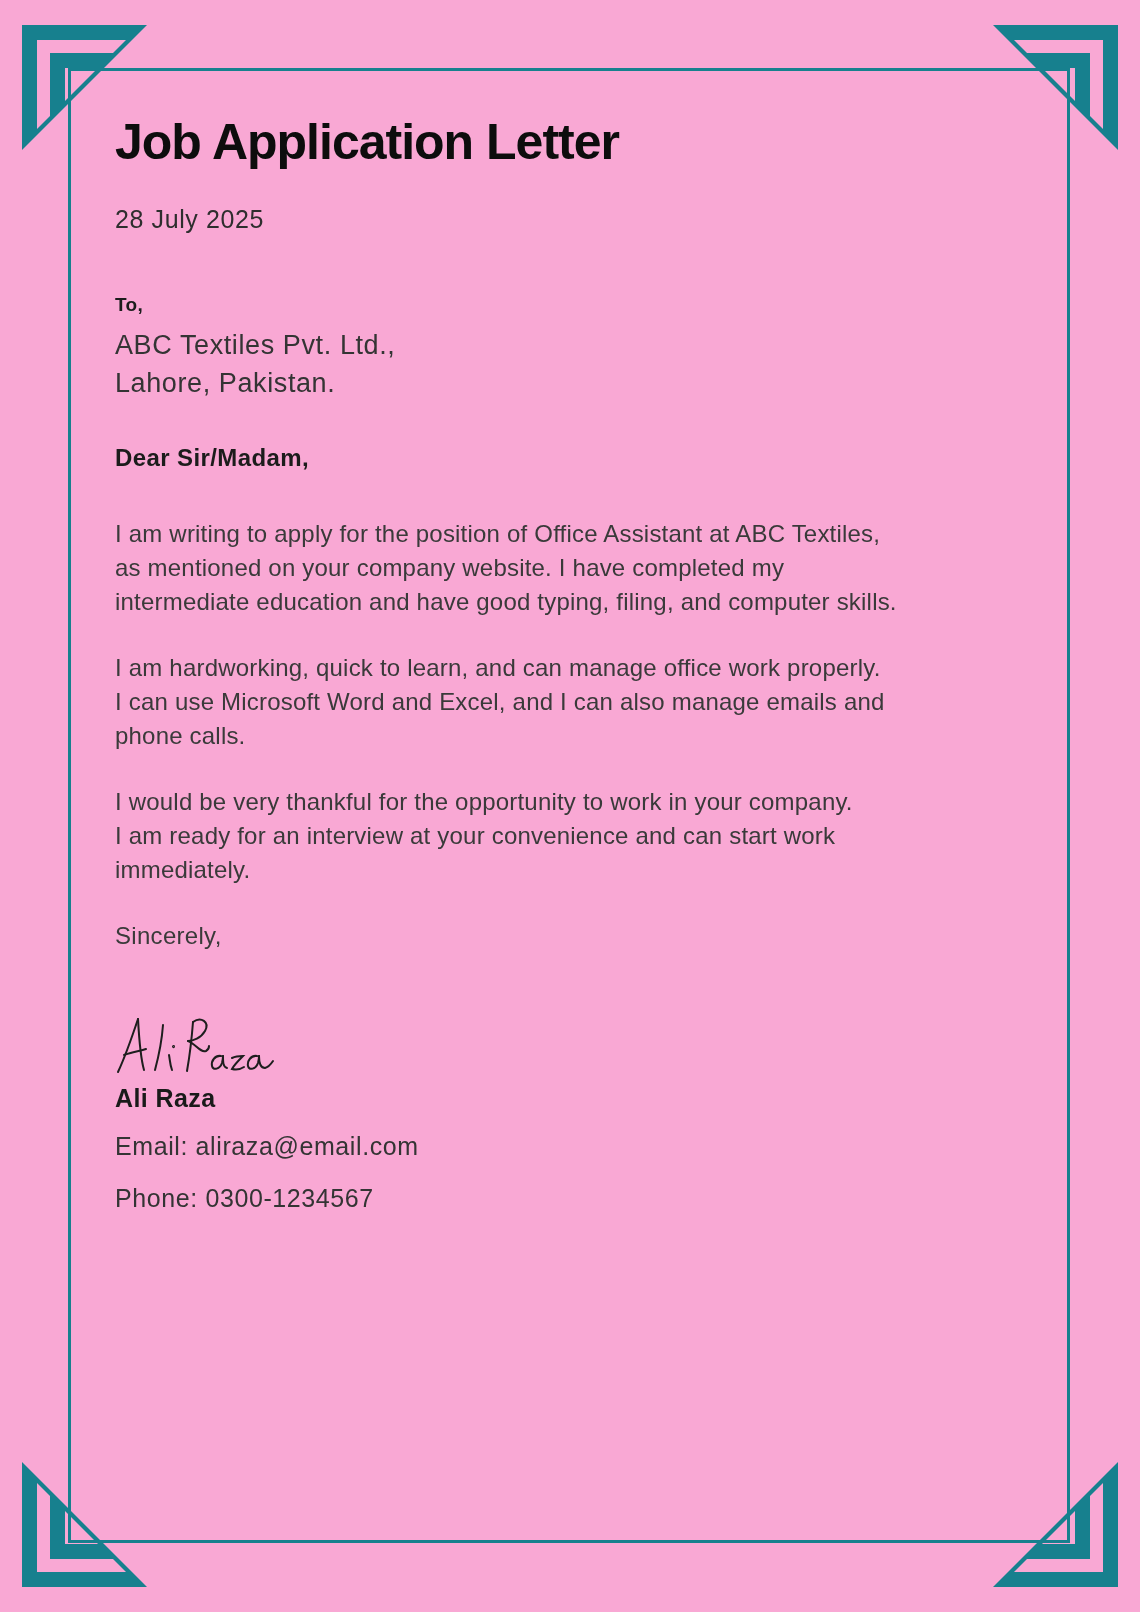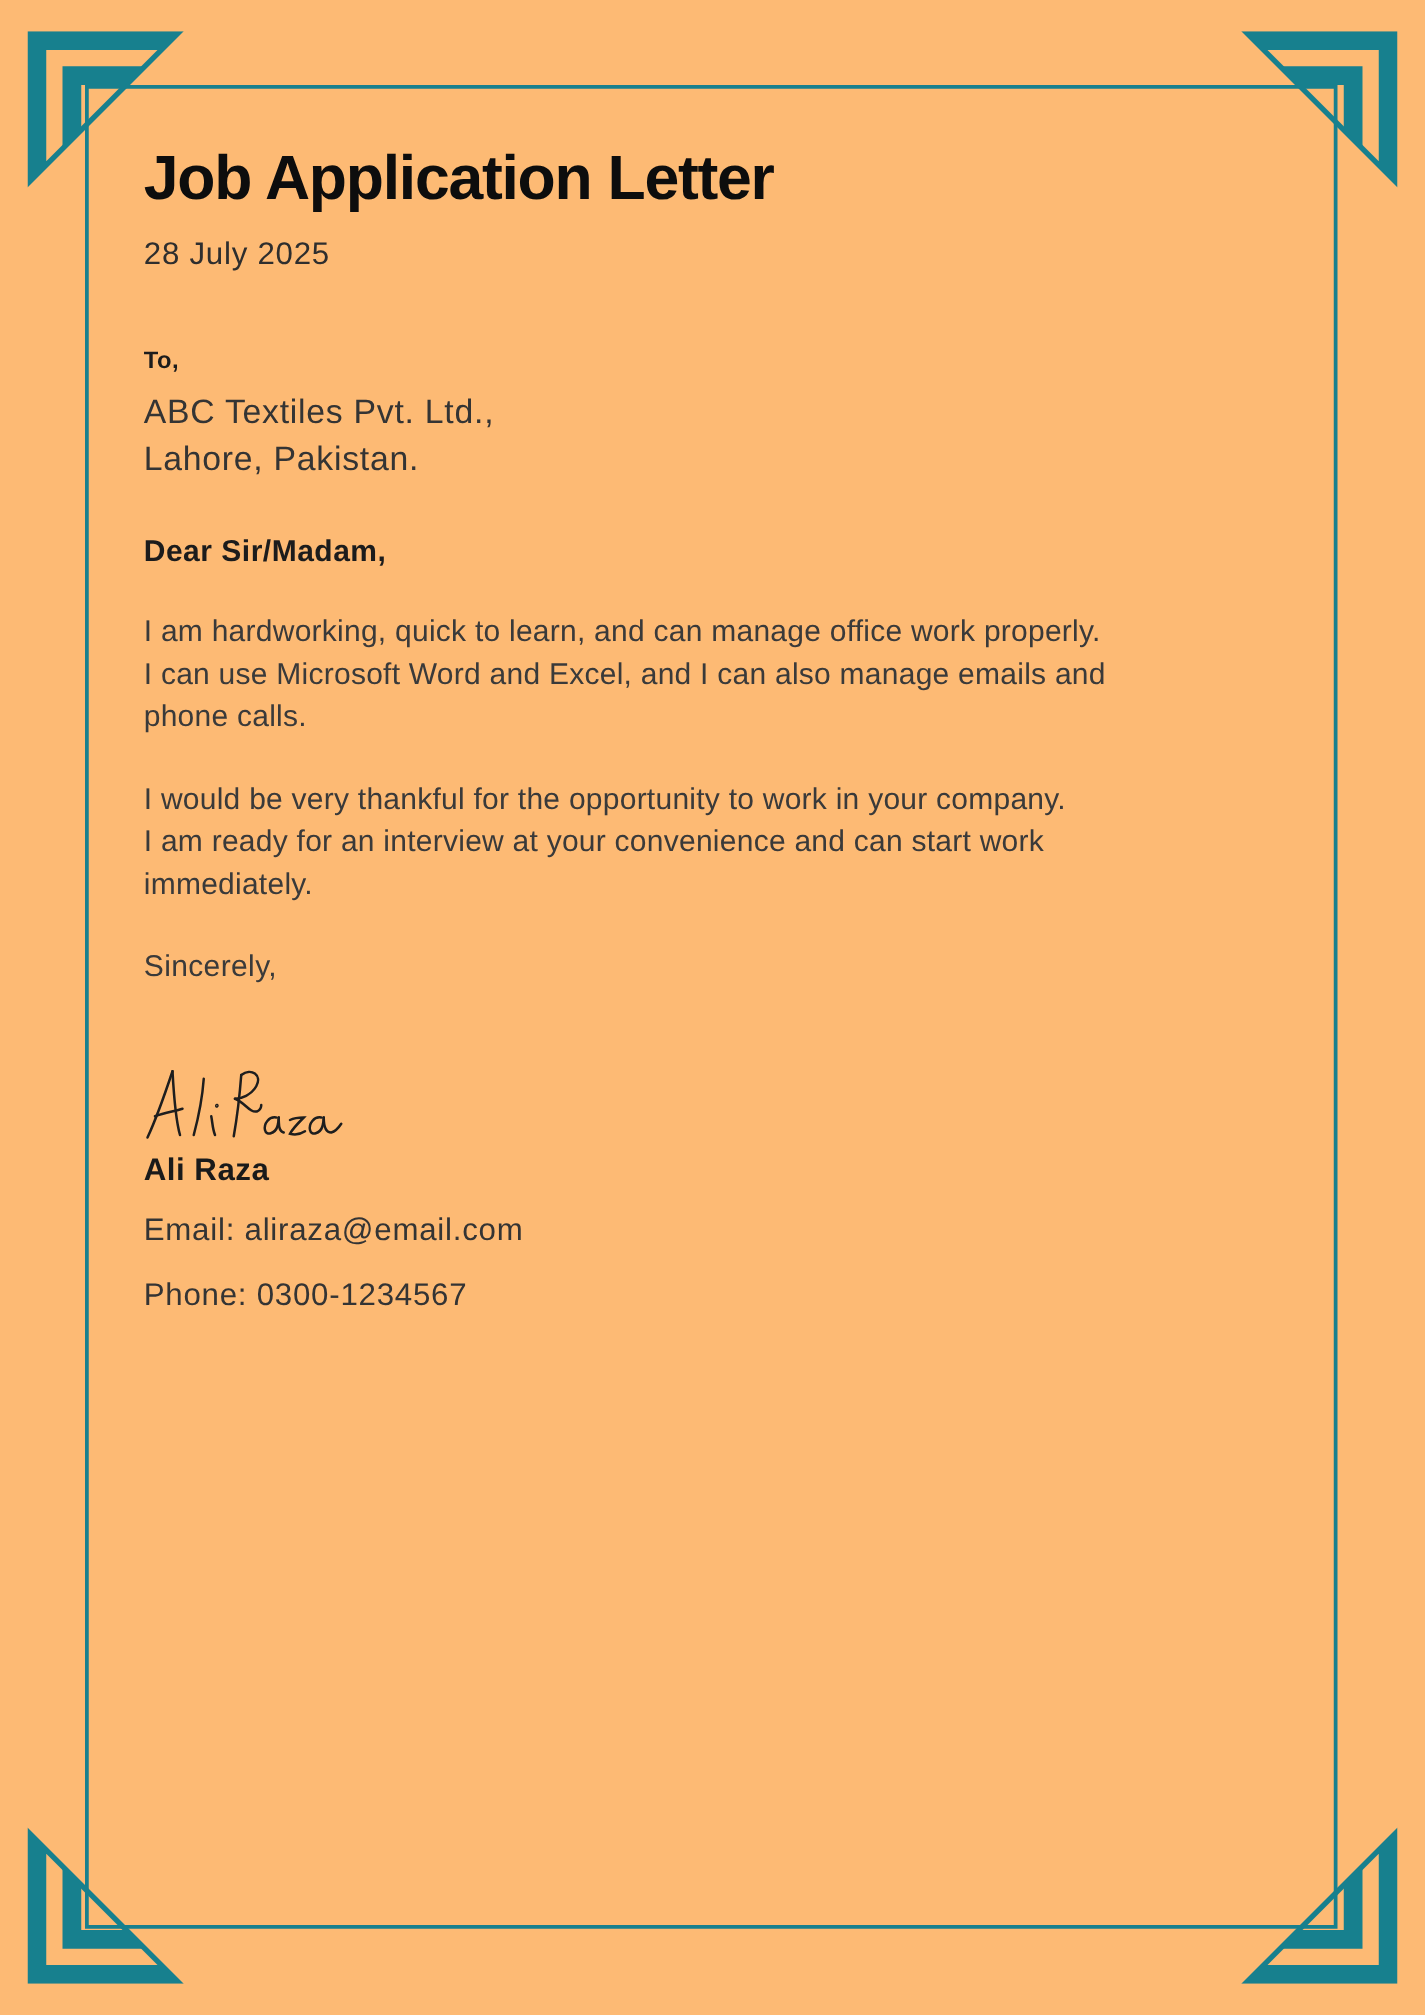--- a/index.html
+++ b/index.html
@@ -7,21 +7,21 @@
     --ink:#111111;
     --body-ink:#3a3a3a;
   }
   *{margin:0;padding:0;box-sizing:border-box;}
   html,body{background:#ffffff;}
   body{font-family:"Liberation Sans",sans-serif;}
   .page{
     position:relative;
     width:1140px;height:1612px;
     margin:0 auto;
-    background:#fdba74;
+    background:#f9a8d4;
     overflow:hidden;
   }
   .frame{
     position:absolute;
     left:68px;top:68px;right:70px;bottom:69px;
     border:3px solid var(--accent);
     pointer-events:none;
   }
   .corner{
     position:absolute;
@@ -40,21 +40,21 @@
   }
   .title{
     margin-top:112px;
     font-size:50px;
     font-weight:700;
     letter-spacing:-1px;
     color:#0d0d0d;
     line-height:1.2;
   }
   .date{
-    margin-top:16px;
+    margin-top:32px;
     font-size:25px;
     letter-spacing:0.6px;
     color:#2e2e2e;
     line-height:1.25;
   }
   .to{
     margin-top:58px;
     font-size:19px;
     font-weight:700;
     letter-spacing:0.4px;
@@ -158,20 +158,23 @@
     <h1 class="title">Job Application Letter</h1>
 
     <p class="date">28 July 2025</p>
 
     <p class="to">To,</p>
     <p class="addr2">ABC Textiles Pvt. Ltd.,
 Lahore, Pakistan.</p>
 
     <p class="salutation">Dear Sir/Madam,</p>
 
+    <p class="para first">I am writing to apply for the position of Office Assistant at ABC Textiles,
+as mentioned on your company website. I have completed my
+intermediate education and have good typing, filing, and computer skills.</p>
     <p class="para">I am hardworking, quick to learn, and can manage office work properly.
 I can use Microsoft Word and Excel, and I can also manage emails and
 phone calls.</p>
     <p class="para">I would be very thankful for the opportunity to work in your company.
 I am ready for an interview at your convenience and can start work
 immediately.</p>
 
     <p class="sincerely">Sincerely,</p>
 
     <svg class="signature-svg" width="160" height="62" viewBox="0 0 160 62" fill="none" aria-label="Ali Raza">

